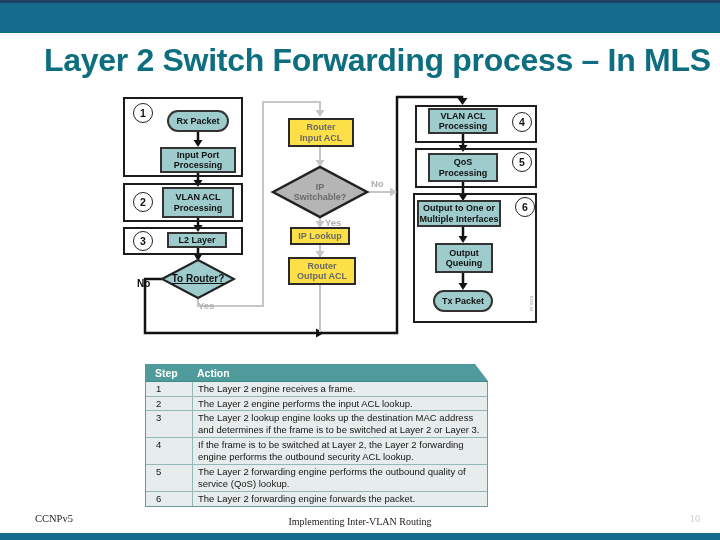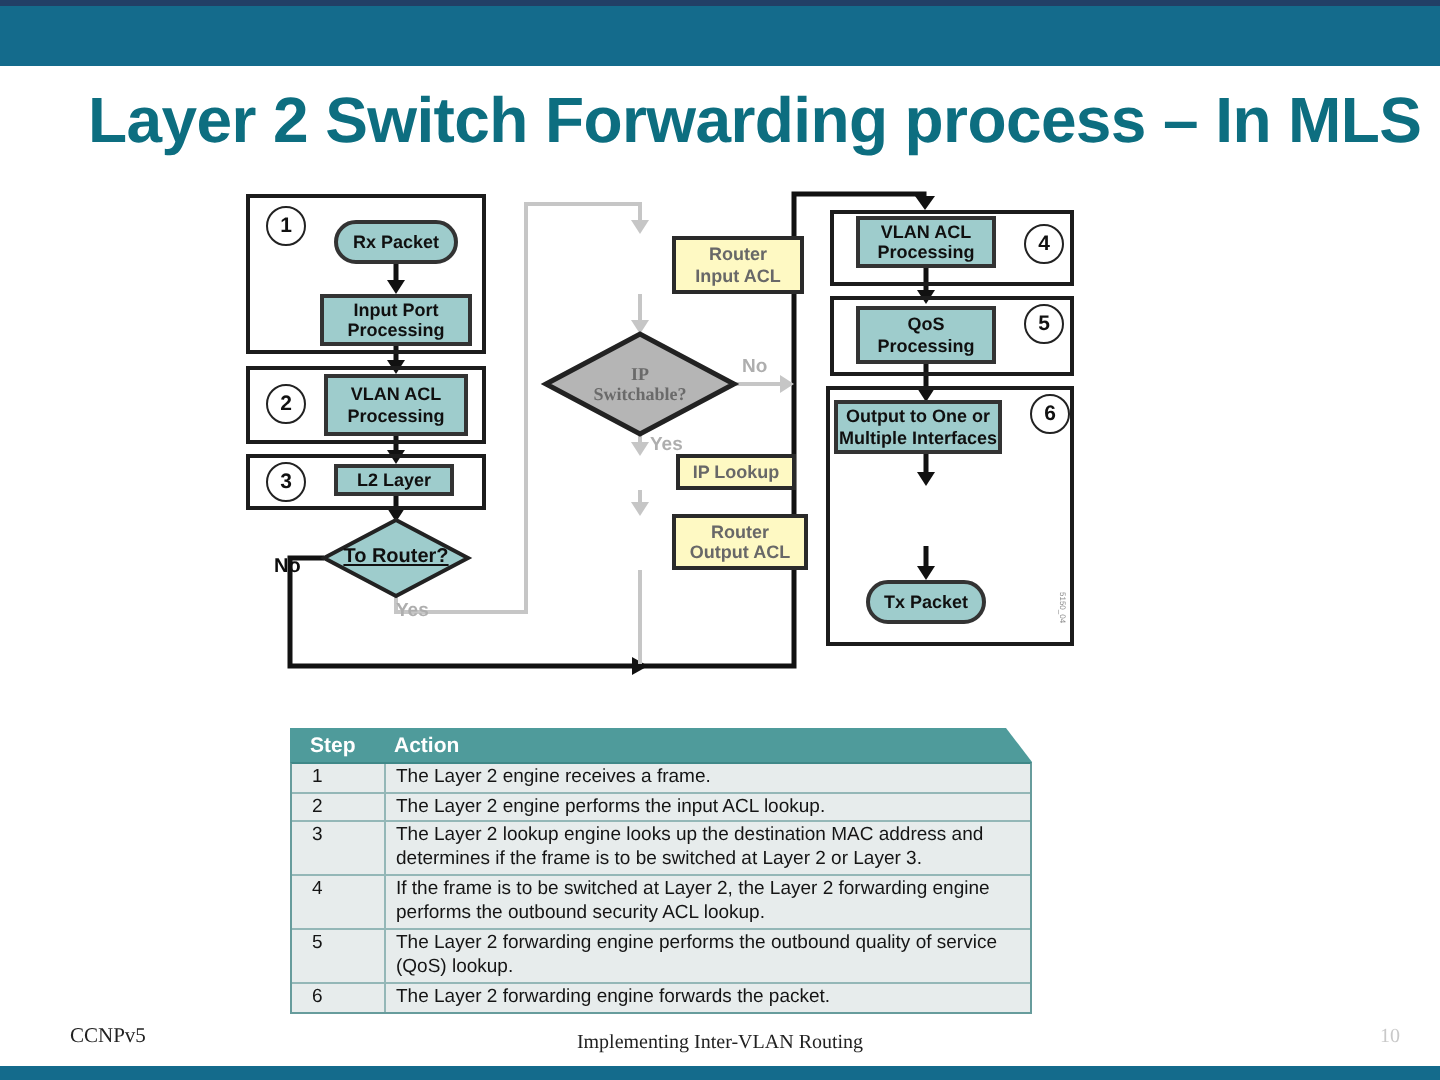--- a/index.html
+++ b/index.html
@@ -9,31 +9,31 @@
   .bar-top{position:absolute;left:0;top:3px;width:720px;height:30px;background:#146b8c;}
   .bar-bottom{position:absolute;left:0;bottom:0;width:720px;height:7px;background:#146b8c;}
   .title{position:absolute;left:44px;top:42px;font-size:32px;font-weight:bold;
          color:#0d6e80;letter-spacing:-0.3px;}
   svg.flow{position:absolute;left:0;top:0;}
   .gbox{position:absolute;border:2px solid #1c1c1c;box-sizing:border-box;}
   .node{position:absolute;display:flex;align-items:center;justify-content:center;
         text-align:center;font-weight:bold;font-size:9px;line-height:10.5px;
         white-space:pre-line;border:2px solid #333;box-sizing:border-box;}
   .teal{background:#9ecccc;color:#101010;}
-  .grayn{background:#fef9c3;color:#686868;border-color:#2a2a2a;margin-left:48px;}
+  .grayn{background:#fde047;color:#686868;border-color:#2a2a2a;}
   .stadium{border-radius:12px;}
   .circle{position:absolute;width:20px;height:20px;border-radius:50%;border:1.5px solid #222;
           background:#fff;display:flex;align-items:center;justify-content:center;
           font-size:10.5px;font-weight:bold;color:#111;box-sizing:border-box;}
   .dlabel{position:absolute;font-weight:bold;text-align:center;white-space:pre-line;}
   .flabel{position:absolute;font-weight:bold;font-size:9.5px;}
   .gray-t{color:#aeaeae;}
   .figid{position:absolute;left:529px;top:296px;font-size:4px;color:#8a8a8a;
          writing-mode:vertical-rl;letter-spacing:0;}
-  .tbl{position:absolute;left:145px;top:364px;width:371px;font-size:9.5px;color:#151515;}
+  .tbl{position:absolute;left:145px;top:364px;width:343px;font-size:9.5px;color:#151515;}
   .thead{display:flex;height:17px;background:#4f9b9b;color:#fff;font-weight:bold;
          font-size:10.5px;align-items:center;
          clip-path:polygon(0 0,calc(100% - 13px) 0,100% 100%,0 100%);}
   .th-step{width:47px;padding-left:10px;box-sizing:border-box;}
   .th-act{padding-left:5px;}
   .tbody{border:1px solid #679c9c;border-top:1px solid #3f8888;background:#e7ecec;}
   .tr{display:flex;border-top:1px solid #94b7b7;box-sizing:border-box;}
   .tr:first-child{border-top:none;}
   .rh1{height:14px;} .rh2{height:27px;} .rh3{height:15px;}
   .td-step{width:47px;padding:1px 0 0 10px;box-sizing:border-box;border-right:1px solid #94b7b7;}
@@ -121,24 +121,26 @@
 Input ACL</div>
   <div class="node grayn" style="left:290px;top:227px;width:60px;height:18px;">IP Lookup</div>
   <div class="node grayn" style="left:288px;top:257px;width:68px;height:28px;">Router
 Output ACL</div>
   <div class="node teal" style="left:428px;top:108px;width:70px;height:26px;">VLAN ACL
 Processing</div>
   <div class="node teal" style="left:428px;top:153px;width:70px;height:29px;">QoS
 Processing</div>
   <div class="node teal" style="left:417px;top:200px;width:84px;height:27px;">Output to One or
 Multiple Interfaces</div>
+  <div class="node teal" style="left:435px;top:243px;width:58px;height:30px;">Output
+Queuing</div>
   <div class="node teal stadium" style="left:433px;top:290px;width:60px;height:22px;">Tx Packet</div>
 
   <div class="dlabel" style="left:162px;top:273px;width:72px;font-size:10px;color:#101010;text-decoration:underline;">To Router?</div>
-  <div class="dlabel" style="left:273px;top:182px;width:94px;font-size:9px;line-height:10px;color:#6a6a6a;font-family:Liberation Serif, serif;">IP
+  <div class="dlabel" style="left:273px;top:182px;width:94px;font-size:9px;line-height:10px;color:#6a6a6a;">IP
 Switchable?</div>
 
   <div class="flabel" style="left:137px;top:278px;font-size:10px;color:#0d0d0d;">No</div>
   <div class="flabel gray-t" style="left:198px;top:300px;">Yes</div>
   <div class="flabel gray-t" style="left:371px;top:178px;">No</div>
   <div class="flabel gray-t" style="left:325px;top:217px;">Yes</div>
 
   <div class="figid">5150_04</div>
 
   <div class="tbl">

